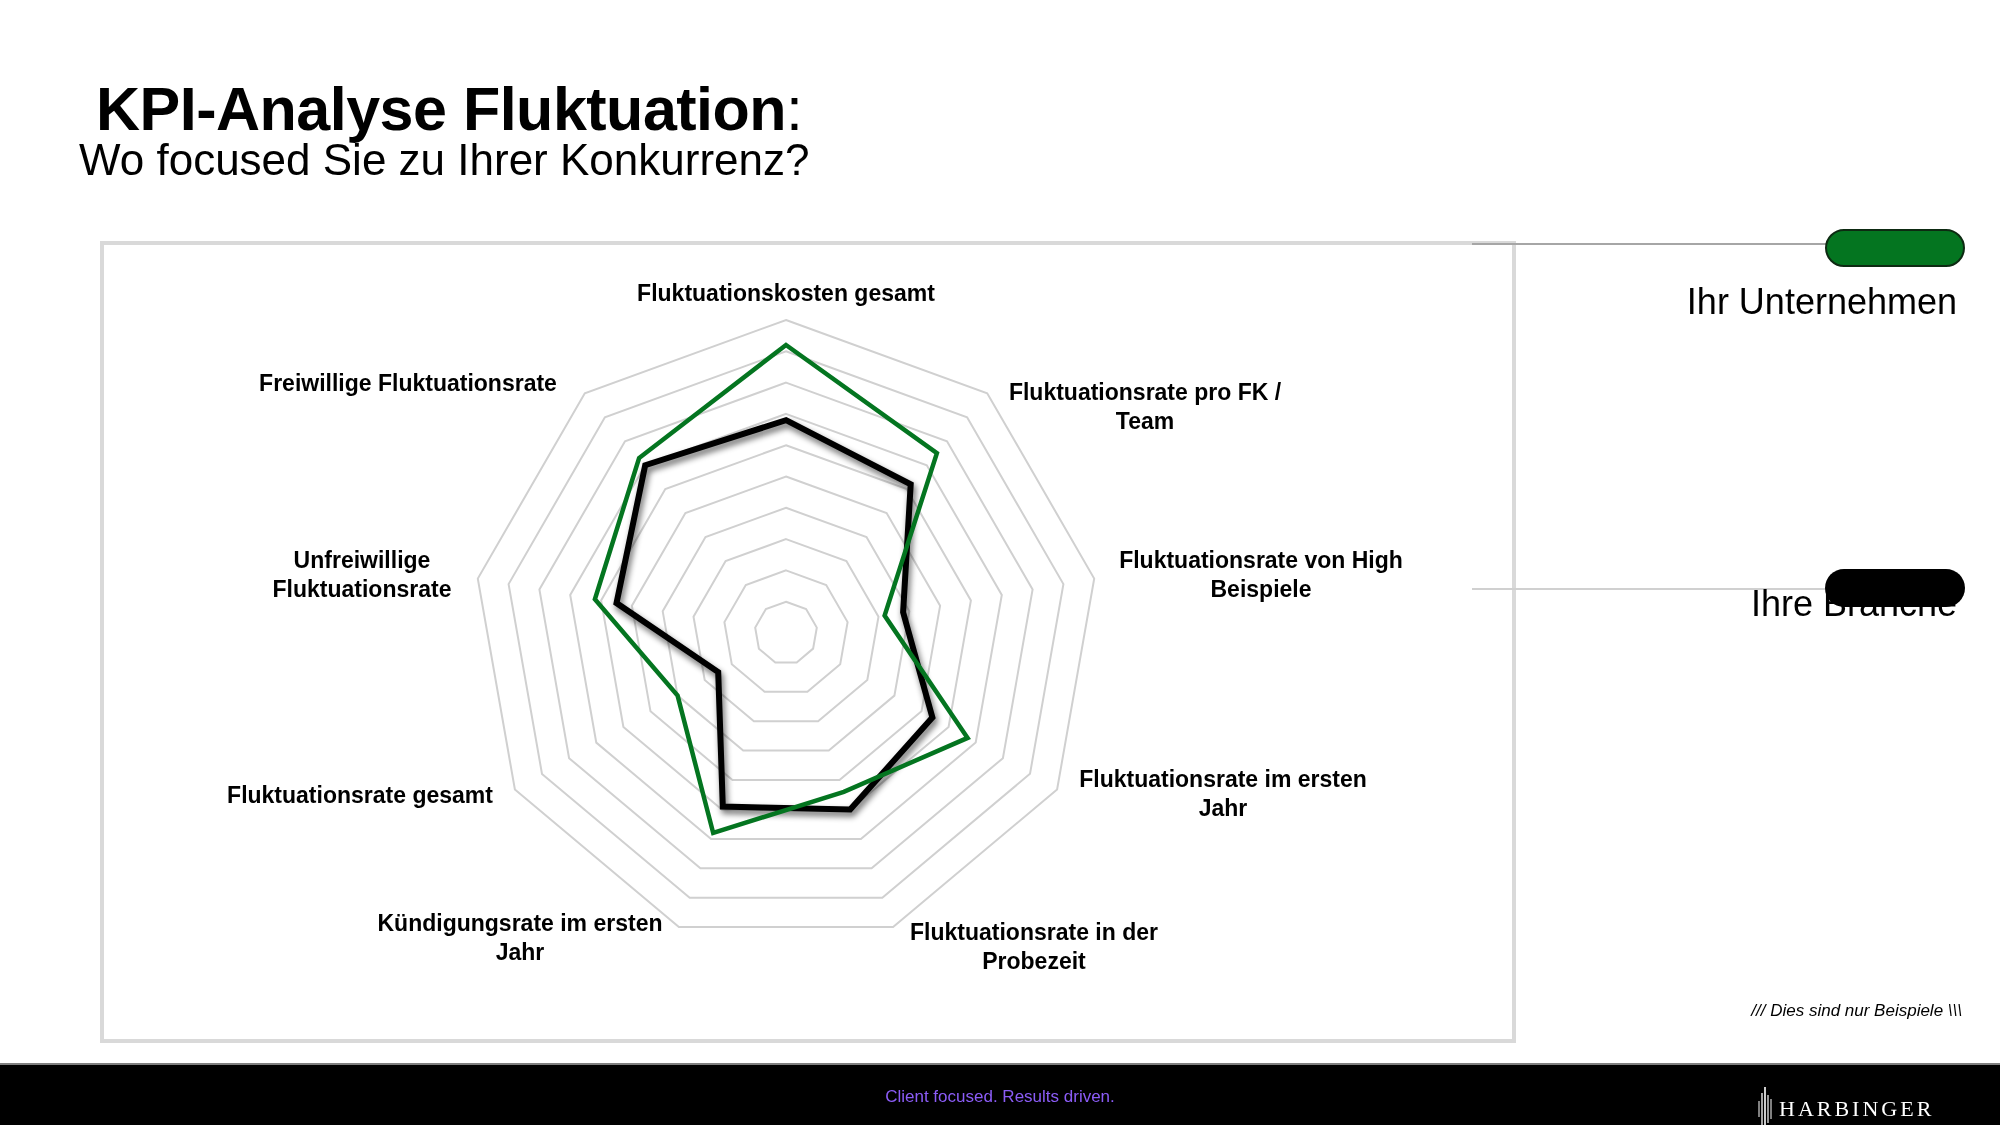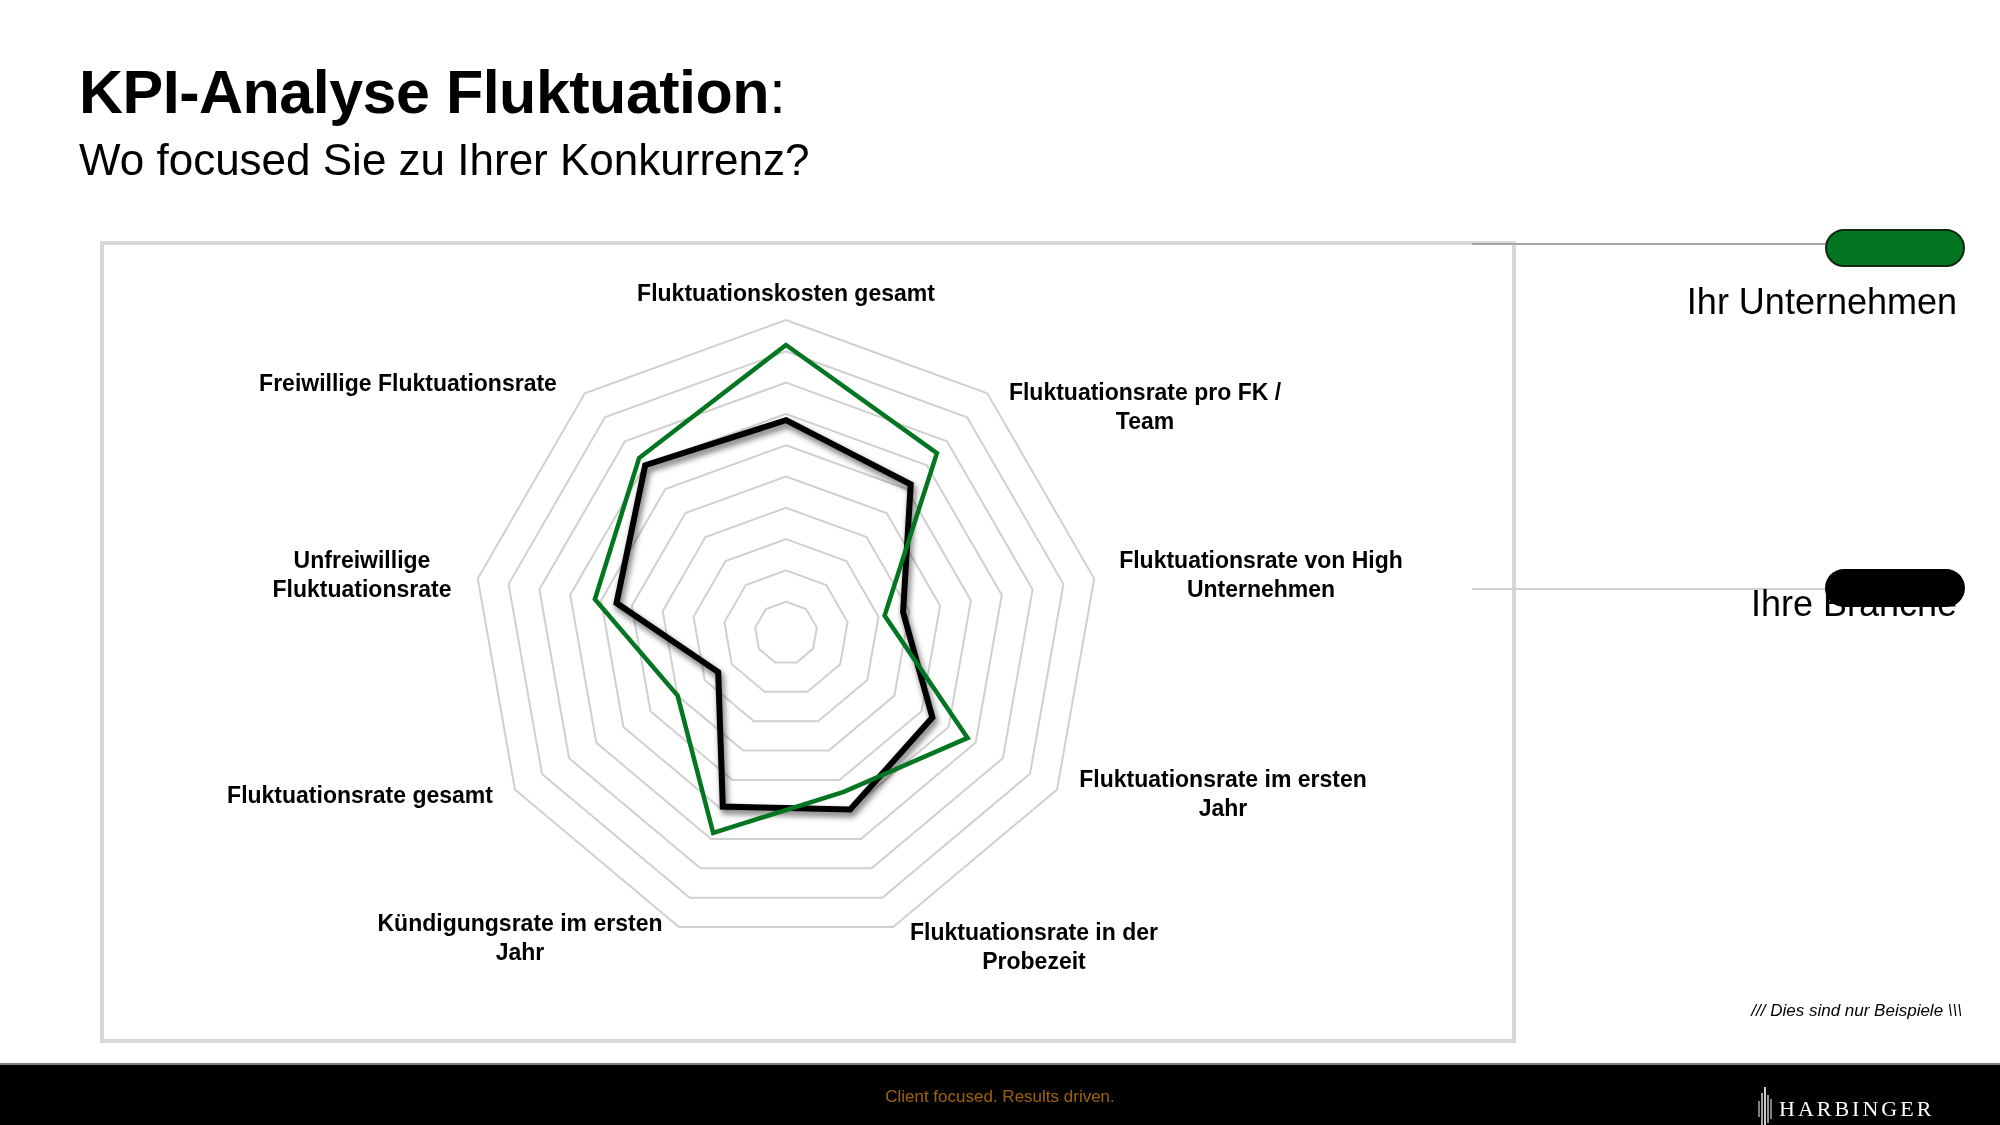--- a/index.html
+++ b/index.html
@@ -1,21 +1,21 @@
 <!DOCTYPE html>
 <html><head>
 <meta charset="utf-8">
 <style>
   html, body { margin: 0; padding: 0; }
   body {
     width: 2000px; height: 1125px; position: relative; overflow: hidden;
     background: #ffffff; font-family: "Liberation Sans", sans-serif; color: #000;
   }
   .title {
-    position: absolute; left: 79px; top: 52px; margin: 0;
+    position: absolute; left: 79px; top: 52px; margin: 17px;
     font-size: 61px; font-weight: bold; letter-spacing: -0.5px; line-height: 80px; white-space: nowrap;
   }
   .title .colon { font-weight: normal; }
   .subtitle {
     position: absolute; left: 79px; top: 130px; margin: 0;
     font-size: 44px; font-weight: normal; line-height: 60px; white-space: nowrap;
   }
   .subtitle b { font-weight: normal; }
   .chart-box {
     position: absolute; left: 100px; top: 241px; width: 1364px; height: 794px;
@@ -35,21 +35,21 @@
   }
   .footnote {
     position: absolute; right: 38px; top: 1001px; font-size: 17px; font-style: italic; white-space: nowrap;
   }
   .footer {
     position: absolute; left: 0; top: 1063px; width: 2000px; height: 62px; background: #000;
     border-top: 2px solid #7f7f7f; box-sizing: border-box;
   }
   .tagline {
     position: absolute; left: 0; width: 2000px; top: 22px; text-align: center;
-    color: #a16207; font-size: 17px; line-height: 20px;
+    color: #8b5cf6; font-size: 17px; line-height: 20px;
   }
   .logo { position: absolute; left: 1757px; top: 18px; height: 52px; display: flex; align-items: center; }
   .logo-mark { width: 16px; height: 52px; margin-right: 6px; }
   .logo-text {
     color: #fff; font-family: "Liberation Serif", serif; font-size: 22px; letter-spacing: 3px;
   }
 </style>
 </head>
 <body>
 
@@ -80,21 +80,21 @@
             <feMergeNode in="SourceGraphic"></feMergeNode>
           </feMerge>
         </filter>
       </defs>
       <polygon points="682.0,175.2 806.7,239.3 799.1,367.3 828.4,472.5 746.2,564.5 618.8,561.5 614.2,427.1 512.5,358.1 541.2,220.2" fill="none" stroke="#000000" stroke-width="6" stroke-linejoin="miter" filter="url(#shadow)"></polygon>
       <polygon points="682.0,100.0 832.9,208.2 780.6,370.6 863.6,492.9 739.8,546.8 609.2,588.0 573.6,450.6 490.9,354.3 535.1,213.0" fill="none" stroke="#047520" stroke-width="4.5" stroke-linejoin="miter"></polygon>
     </svg>
   <div id="axis-labels">
       <div class="axis-label" style="left: 682px; top: 48px;"><span>Fluktuationskosten gesamt</span></div>
       <div class="axis-label" style="left: 1041px; top: 138px; margin-top: 24px;"><span>Fluktuationsrate pro FK /</span><br><span>Team</span></div>
-      <div class="axis-label" style="left: 1157px; top: 330px;"><span>Fluktuationsrate von High</span><br><span>Unternehmen</span></div>
+      <div class="axis-label" style="left: 1157px; top: 330px;"><span>Fluktuationsrate von High</span><br><span>Beispiele</span></div>
       <div class="axis-label" style="left: 1119px; top: 549px;"><span>Fluktuationsrate im ersten</span><br><span>Jahr</span></div>
       <div class="axis-label" style="left: 930px; top: 702px;"><span>Fluktuationsrate in der</span><br><span>Probezeit</span></div>
       <div class="axis-label" style="left: 416px; top: 693px;"><span>Kündigungsrate im ersten</span><br><span>Jahr</span></div>
       <div class="axis-label" style="left: 256px; top: 550px;"><span>Fluktuationsrate gesamt</span></div>
       <div class="axis-label" style="left: 258px; top: 330px;"><span>Unfreiwillige</span><br><span>Fluktuationsrate</span></div>
       <div class="axis-label" style="left: 304px; top: 138px;"><span>Freiwillige Fluktuationsrate</span></div>
     </div>
 </div>
 
 <div class="connector" style="left:1472px; top:243px; width:354px; border-top:2px solid #a6a6a6;"></div>

